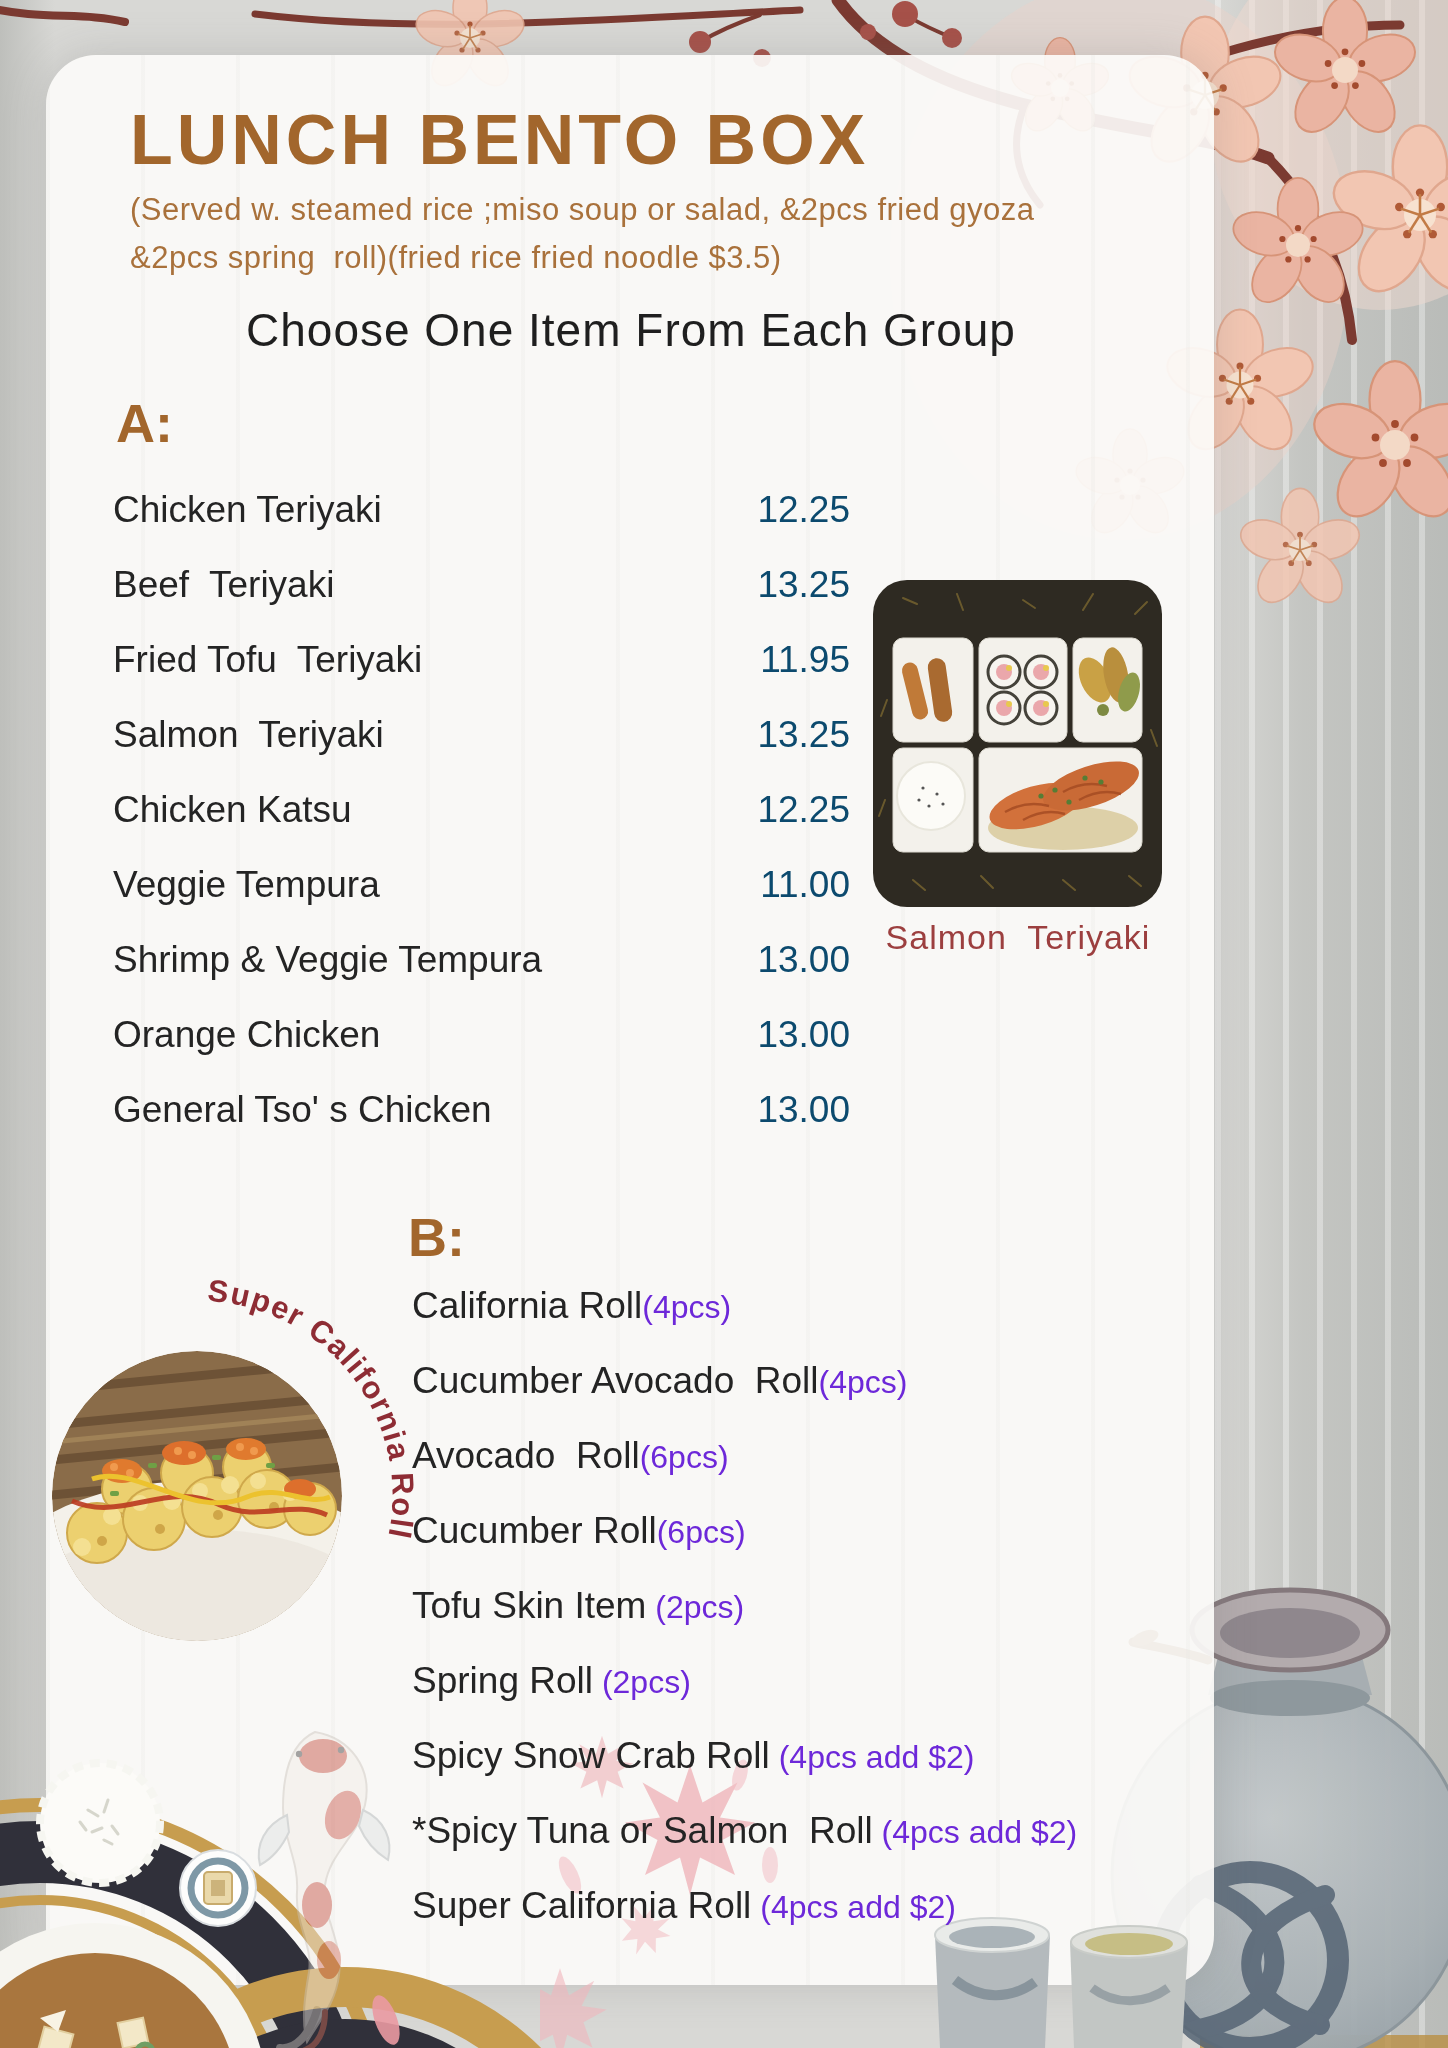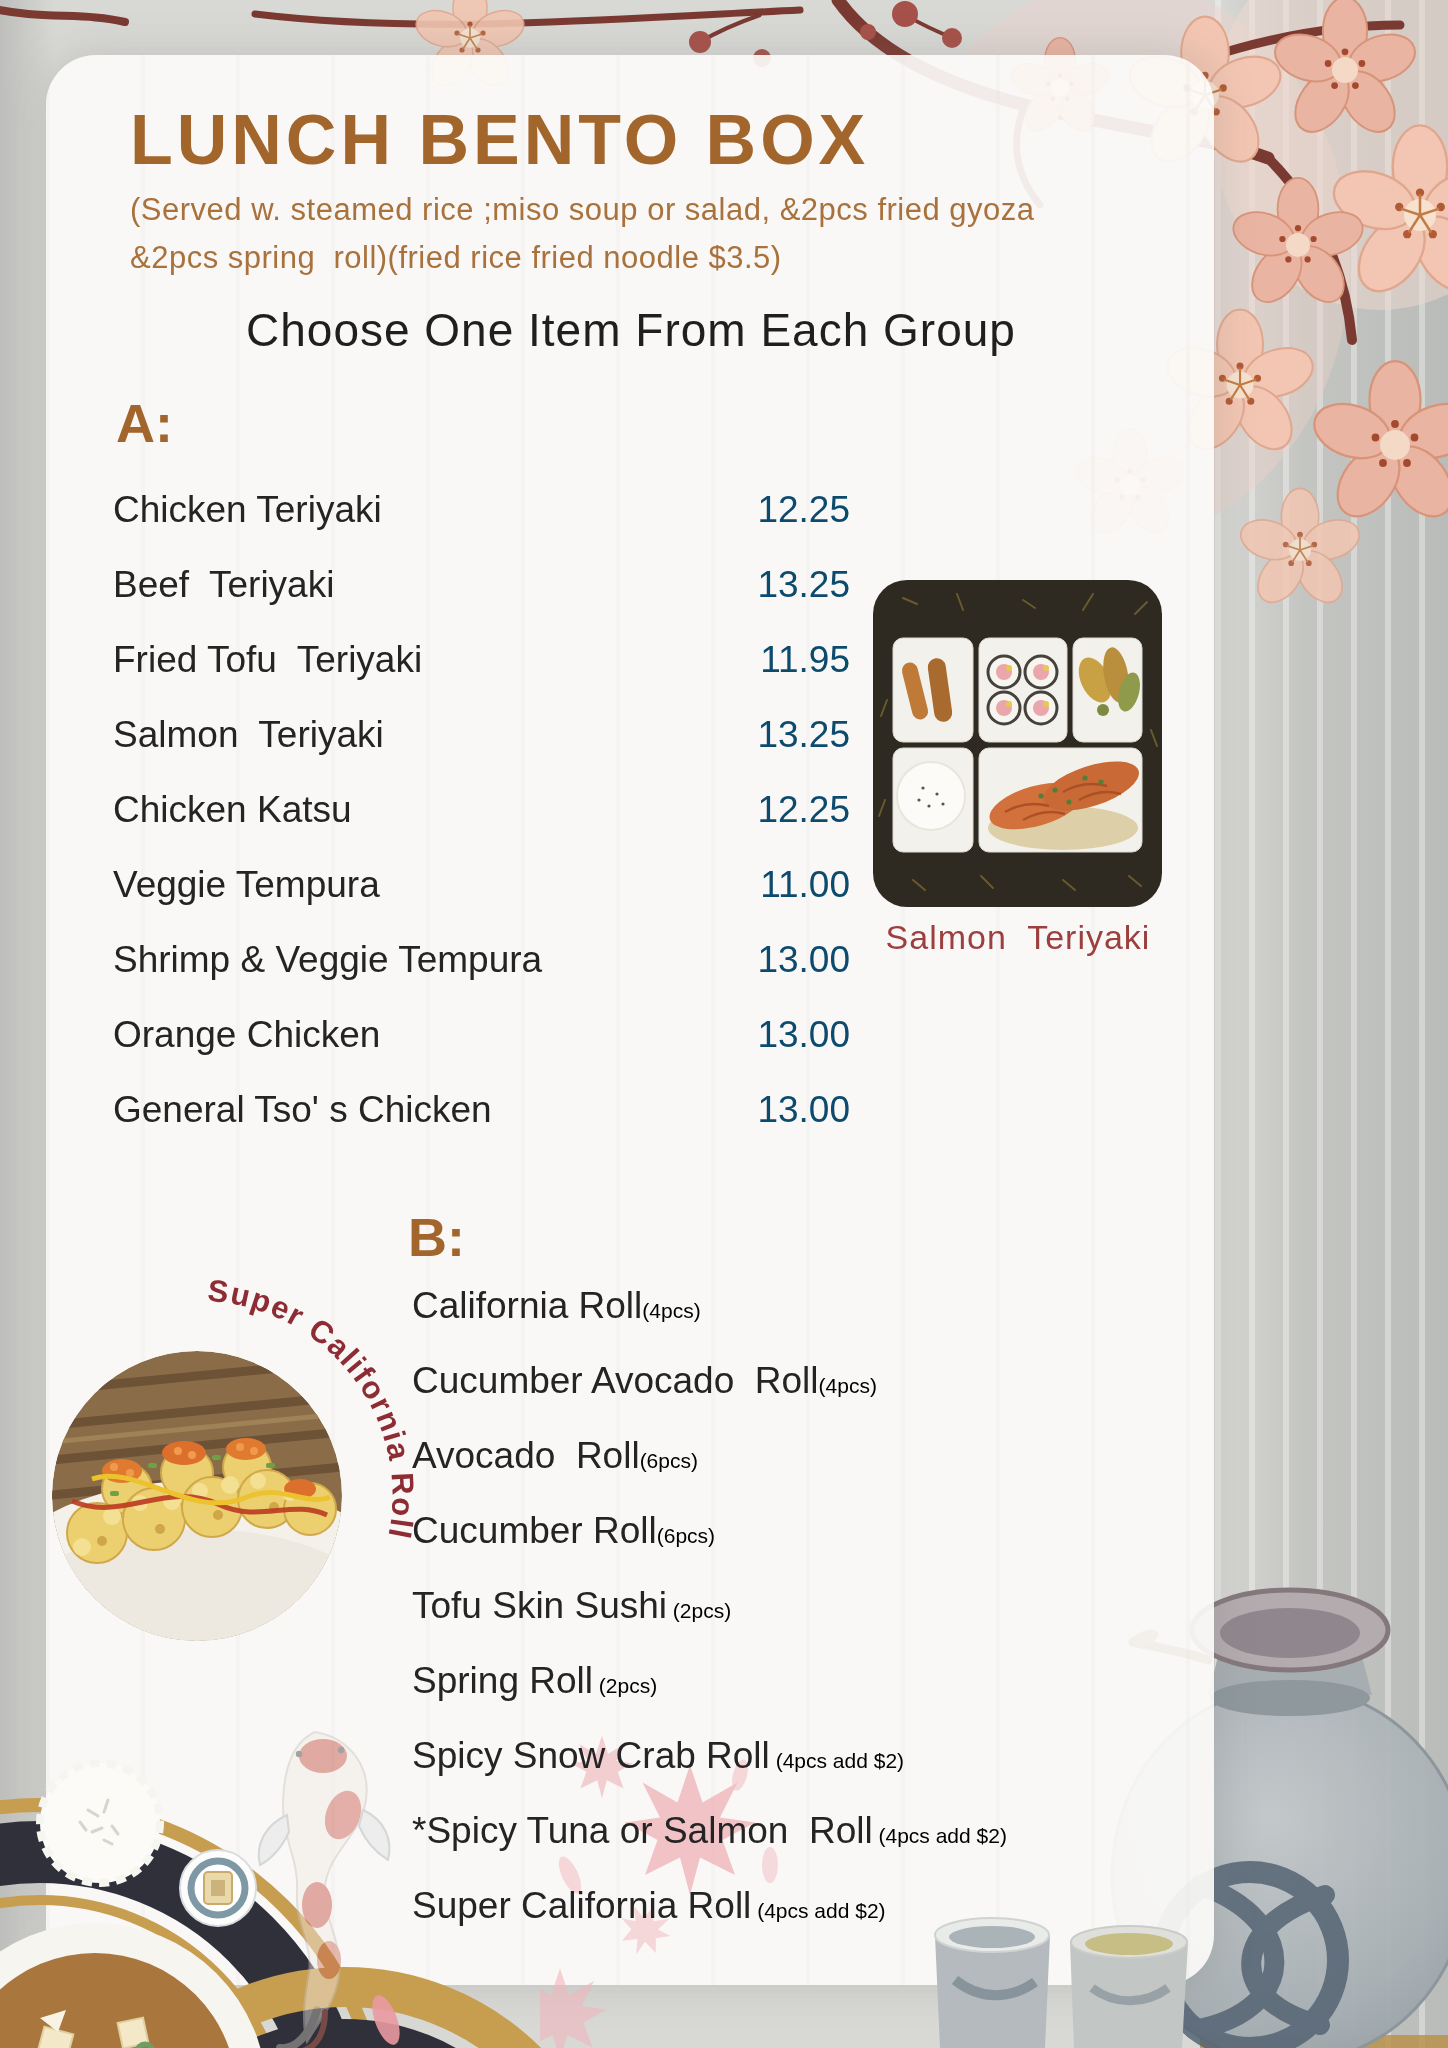--- a/index.html
+++ b/index.html
@@ -27,21 +27,21 @@
   .instruction{left:246px;top:303px;font-size:46px;color:#1f1f1f;letter-spacing:1px;}
   .group-label{font-size:54px;font-weight:bold;color:#a2662c;}
   .label-a{left:116px;top:392px;} .label-b{left:408px;top:1206px;}
   .list{position:absolute;}
   .list-a{left:113px;top:472px;width:737px;}
   .list-b{left:412px;top:1268px;width:790px;}
   .menu-row{display:flex;justify-content:space-between;height:75px;line-height:75px;text-align:right;}
   .menu-row-b{height:75px;line-height:75px;}
   .item-name{font-size:37px;color:#242424;white-space:pre;}
   .item-price{font-size:37px;color:#0c4a6e;white-space:pre;}
-  .item-note{font-size:21px;color:#000000;white-space:pre;}
+  .item-note{font-size:32px;color:#6d28d9;white-space:pre;}
   .caption-salmon{position:absolute;left:863px;top:918px;width:310px;text-align:center;
     font-size:34px;color:#9c3f3f;letter-spacing:1px;white-space:pre;}
   
   .photo-salmon{position:absolute;left:873px;top:580px;width:289px;height:327px;border-radius:34px;overflow:hidden;}
   .photo-roll{position:absolute;left:52px;top:1351px;width:290px;height:290px;border-radius:50%;overflow:hidden;}
   .curved-label{position:absolute;left:20px;top:1270px;width:420px;height:420px;}
 </style>
 </head>
 <body>
 
@@ -378,21 +378,21 @@
   </div>
   <div class="caption-salmon">Salmon  Teriyaki</div>
 
   <div class="t group-label label-b">B:</div>
 
   <div class="list list-b">
     <div class="menu-row-b"><span class="item-name">California Roll</span><span class="item-note">(4pcs)</span></div>
     <div class="menu-row-b"><span class="item-name">Cucumber Avocado  Roll</span><span class="item-note">(4pcs)</span></div>
     <div class="menu-row-b"><span class="item-name">Avocado  Roll</span><span class="item-note">(6pcs)</span></div>
     <div class="menu-row-b"><span class="item-name">Cucumber Roll</span><span class="item-note">(6pcs)</span></div>
-    <div class="menu-row-b"><span class="item-name">Tofu Skin Sushi</span><span class="item-note"> (2pcs)</span></div>
+    <div class="menu-row-b"><span class="item-name">Tofu Skin Item</span><span class="item-note"> (2pcs)</span></div>
     <div class="menu-row-b"><span class="item-name">Spring Roll</span><span class="item-note"> (2pcs)</span></div>
     <div class="menu-row-b"><span class="item-name">Spicy Snow Crab Roll</span><span class="item-note"> (4pcs add $2)</span></div>
     <div class="menu-row-b"><span class="item-name">*Spicy Tuna or Salmon  Roll</span><span class="item-note"> (4pcs add $2)</span></div>
     <div class="menu-row-b"><span class="item-name">Super California Roll</span><span class="item-note"> (4pcs add $2)</span></div>
   </div>
 
   <div class="photo-roll">
     <svg width="290" height="290" viewBox="0 0 290 290">
       <defs>
           <clipPath id="circ">

